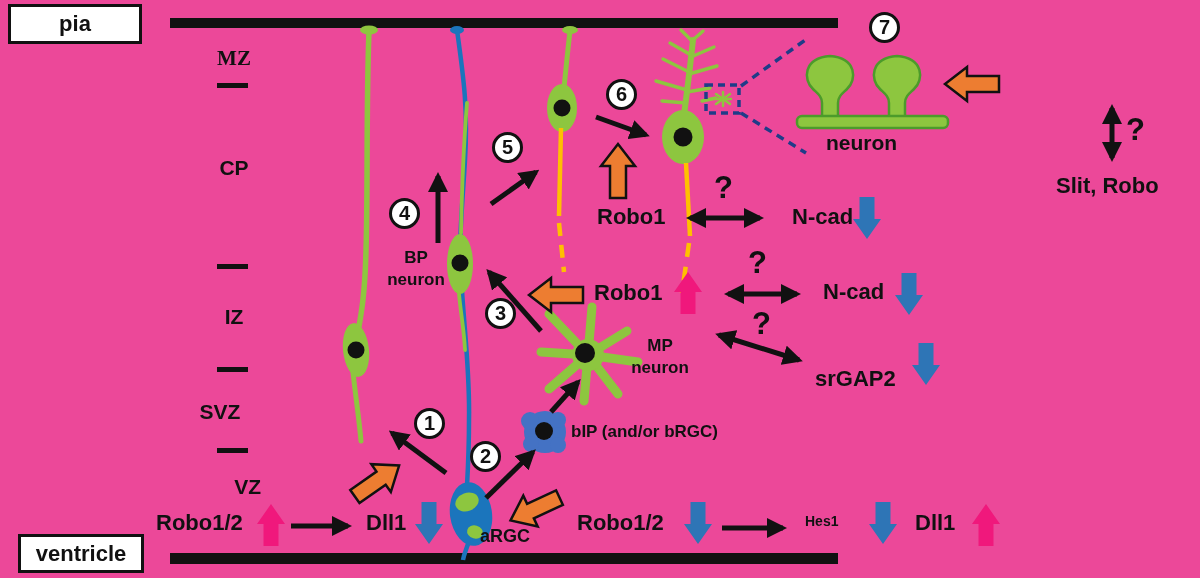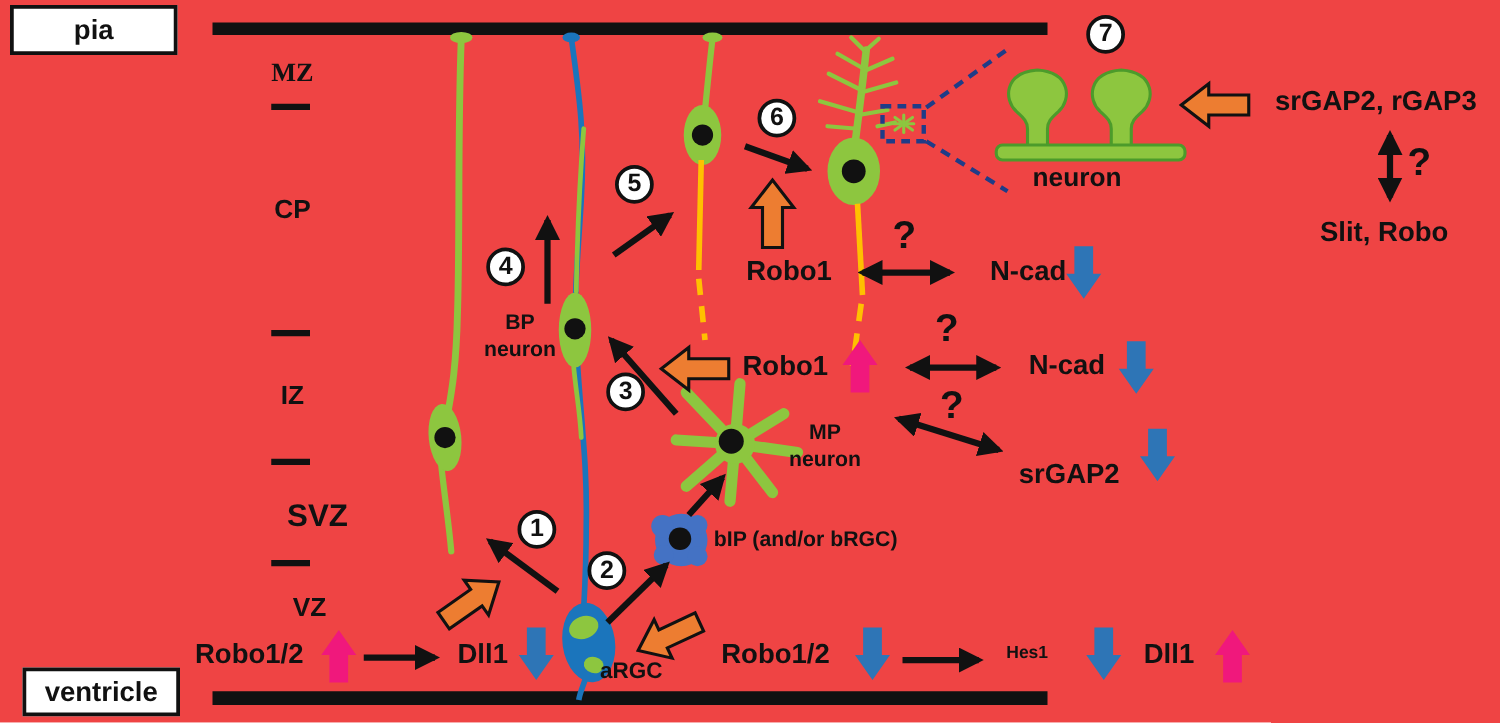--- a/index.html
+++ b/index.html
@@ -1,16 +1,16 @@
 <!DOCTYPE html>
 <html><head>
 <meta charset="utf-8">
 <style>
   html,body{margin:0;padding:0;background:#fff;}
-  #fig{position:relative;width:1200px;height:578px;background:#ef4444;overflow:hidden;
+  #fig{position:relative;width:1200px;height:578px;background:#ec4899;overflow:hidden;
        font-family:"Liberation Sans","DejaVu Sans",sans-serif;color:#111;}
   .lbl{position:absolute;font-weight:bold;color:#111;white-space:nowrap;line-height:1;}
   .ctr{text-align:center;}
   .namebox{position:absolute;border:3px solid #111;background:#fff;font-weight:bold;
            font-size:22px;text-align:center;box-sizing:border-box;}
   .circnum{position:absolute;width:31px;height:31px;border:3px solid #111;border-radius:50%;
            background:#fff;box-sizing:border-box;font-weight:bold;font-size:20px;
            line-height:25px;text-align:center;}
   .q{position:absolute;font-weight:bold;font-size:31px;color:#111;line-height:1;}
   svg{position:absolute;left:0;top:0;}
@@ -163,21 +163,21 @@
     <use href="#vArrow" transform="translate(909,294) rotate(180)" fill="#2E75B6"></use>
     <use href="#vArrow" transform="translate(926,364) rotate(180)" fill="#2E75B6"></use>
   </svg>
 
   <div class="namebox" style="left:8px;top:4px;width:134px;height:40px;line-height:34px;">pia</div>
   <div class="namebox" style="left:18px;top:534px;width:126px;height:39px;line-height:33px;">ventricle</div>
 
   <div class="lbl ctr" style="left:204px;top:48px;width:60px;font-size:21px;font-family:Liberation Serif, serif;">MZ</div>
   <div class="lbl ctr" style="left:204px;top:157px;width:60px;font-size:21px;">CP</div>
   <div class="lbl ctr" style="left:204px;top:306px;width:60px;font-size:21px;">IZ</div>
-  <div class="lbl ctr" style="left:224px;top:401px;width:60px;font-size:25px;">SVZ</div>
+  <div class="lbl ctr" style="left:190px;top:401px;width:60px;font-size:21px;">SVZ</div>
   <div class="lbl ctr" style="left:201px;top:476px;width:60px;font-size:21px;text-align:right;">VZ</div>
 
   <div class="circnum" style="left:414px;top:408px;">1</div>
   <div class="circnum" style="left:470px;top:441px;">2</div>
   <div class="circnum" style="left:485px;top:298px;">3</div>
   <div class="circnum" style="left:389px;top:198px;">4</div>
   <div class="circnum" style="left:492px;top:132px;">5</div>
   <div class="circnum" style="left:606px;top:79px;">6</div>
   <div class="circnum" style="left:869px;top:12px;">7</div>
 
@@ -192,21 +192,20 @@
   <div class="lbl" style="left:156px;top:512px;font-size:22px;">Robo1/2</div>
   <div class="lbl" style="left:366px;top:512px;font-size:22px;">Dll1</div>
   <div class="lbl" style="left:577px;top:512px;font-size:22px;">Robo1/2</div>
   <div class="lbl" style="left:805px;top:514px;font-size:14px;">Hes1</div>
   <div class="lbl" style="left:915px;top:512px;font-size:22px;">Dll1</div>
   <div class="lbl" style="left:597px;top:206px;font-size:22px;">Robo1</div>
   <div class="lbl" style="left:792px;top:206px;font-size:22px;">N-cad</div>
   <div class="lbl" style="left:594px;top:282px;font-size:22px;">Robo1</div>
   <div class="lbl" style="left:823px;top:281px;font-size:22px;">N-cad</div>
   <div class="lbl" style="left:815px;top:352px;font-size:22px;margin-top:16px;">srGAP2</div>
-  <div class="lbl" style="left:1020px;top:70px;font-size:22px;">srGAP2, rGAP3</div>
   <div class="lbl" style="left:1056px;top:175px;font-size:22px;">Slit, Robo</div>
 
   <div class="q" style="left:714px;top:172px;">?</div>
   <div class="q" style="left:748px;top:247px;">?</div>
   <div class="q" style="left:752px;top:308px;">?</div>
   <div class="q" style="left:1126px;top:114px;">?</div>
 
 </div>
 
 </body></html>

